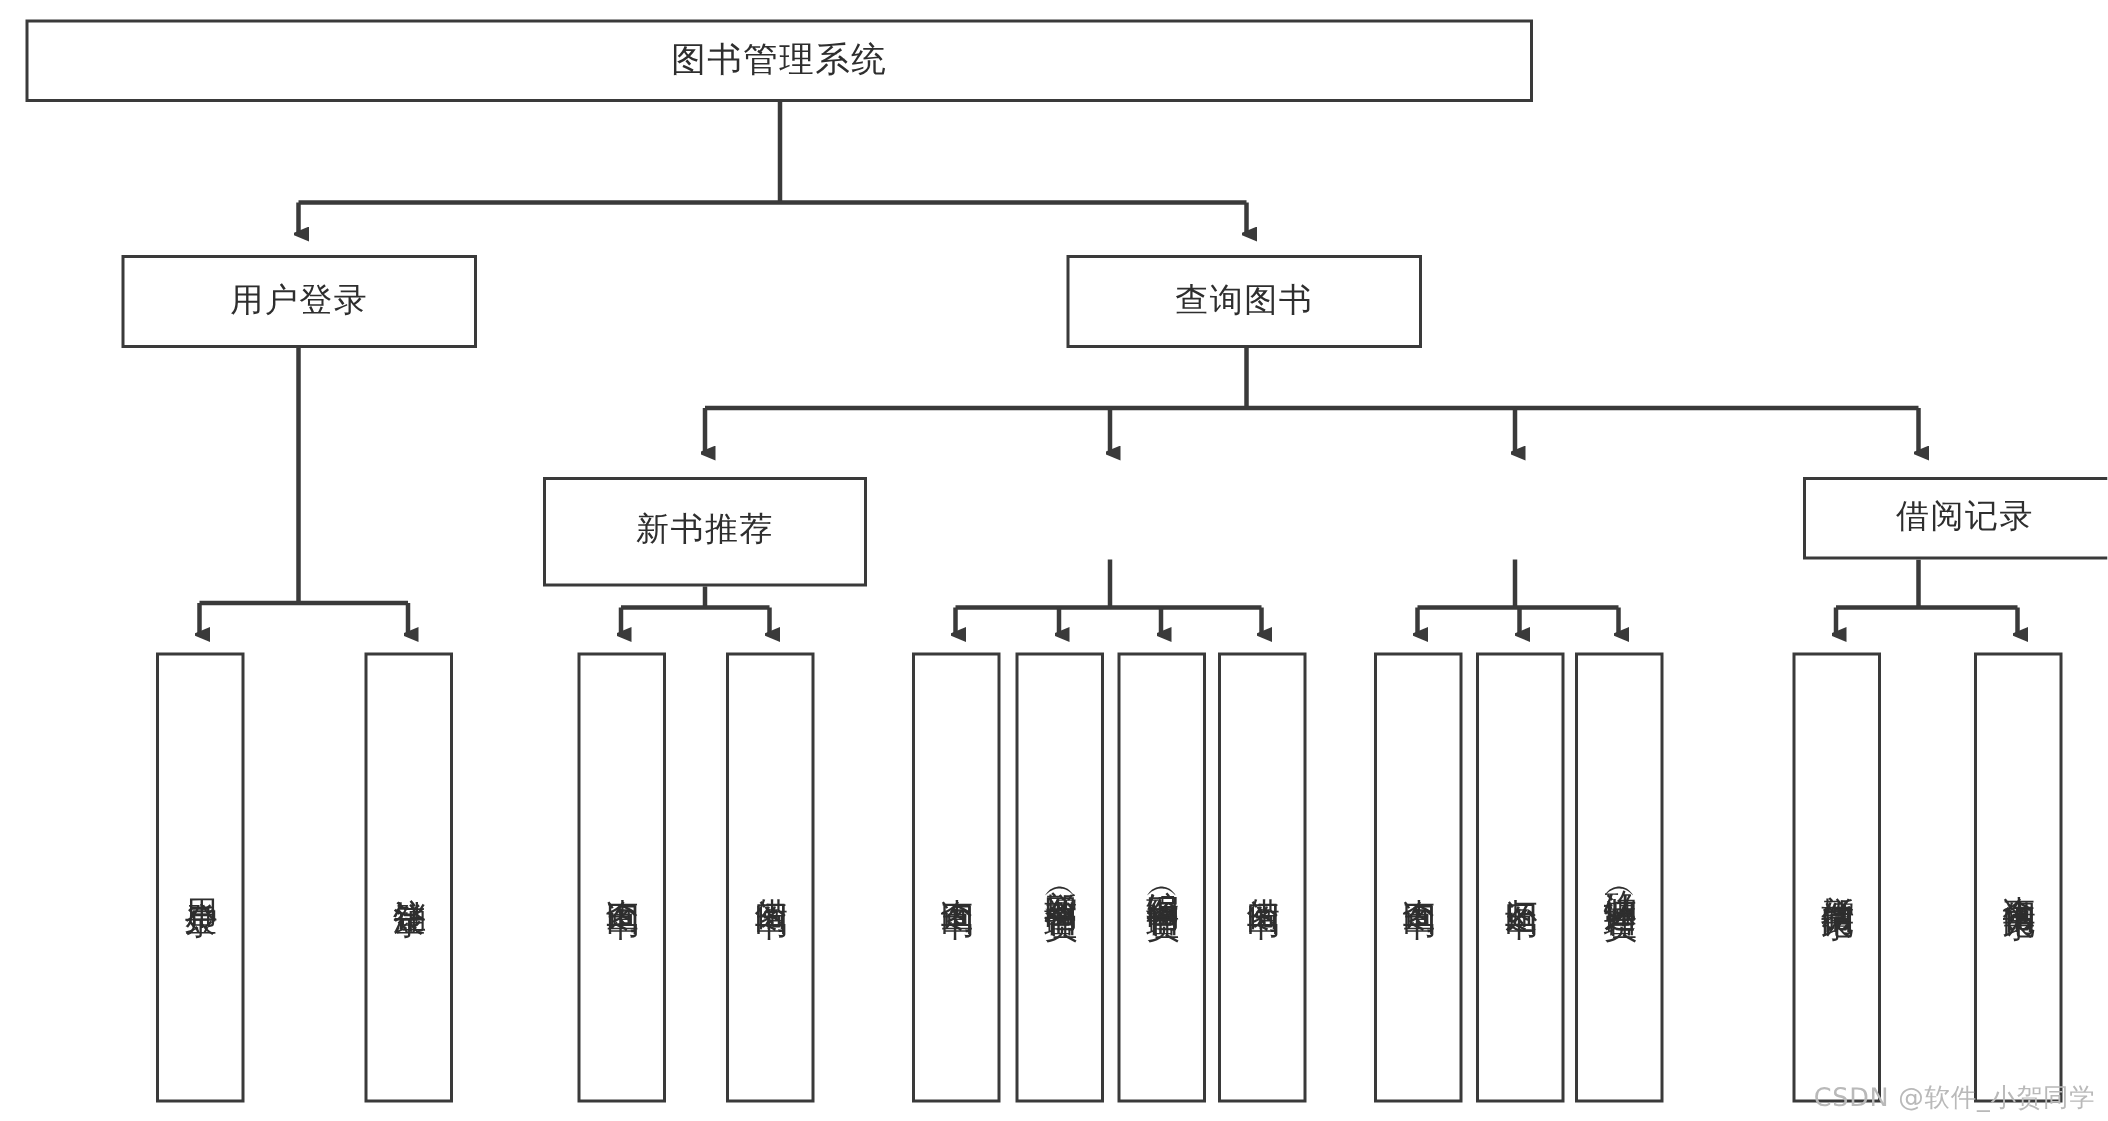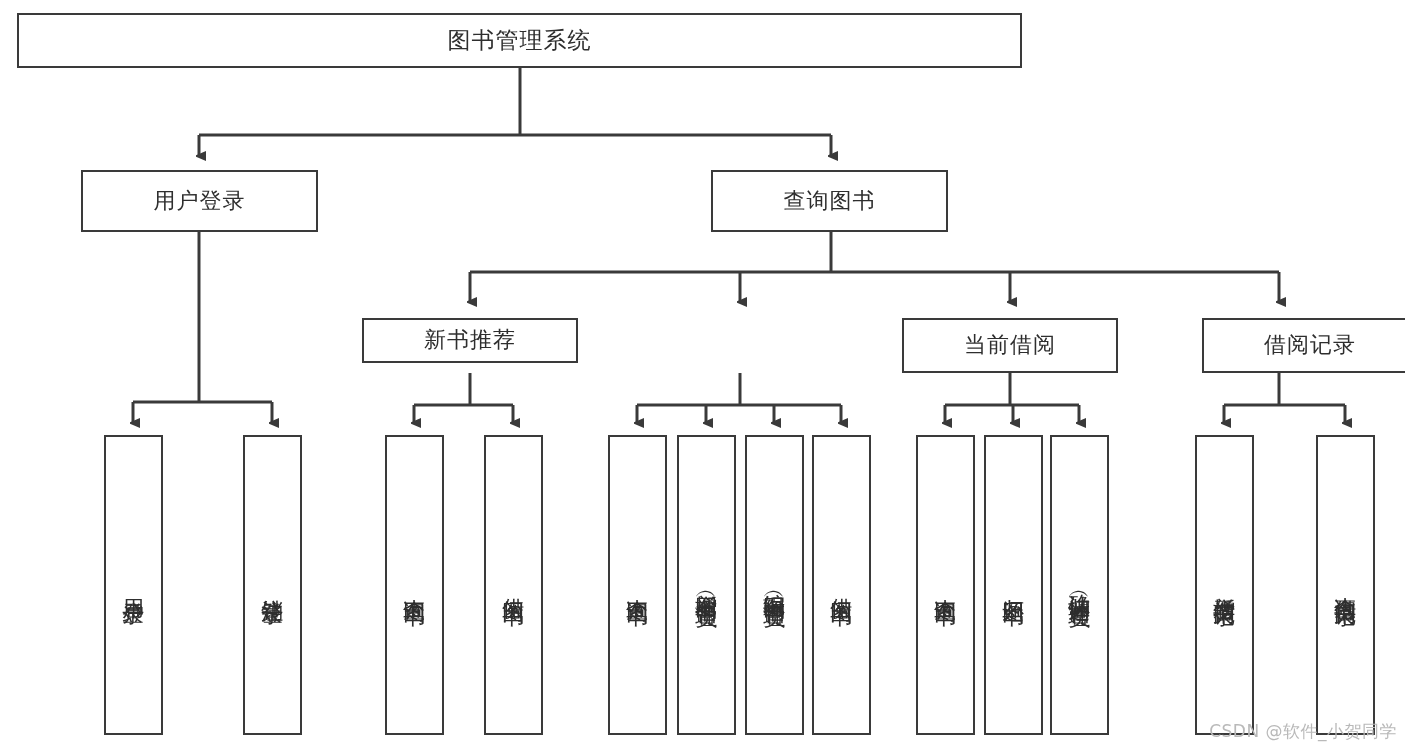--- a/index.html
+++ b/index.html
@@ -134,25 +134,22 @@
     <span class="label">图书管理系统</span>
   </div>
 
   <div class="node horizontal" style="left:81px; top:170px; width:237px; height:62px;">
     <span class="label">用户登录</span>
   </div>
   <div class="node horizontal" style="left:711px; top:170px; width:237px; height:62px;">
     <span class="label">查询图书</span>
   </div>
 
-  <div class="node horizontal" style="left:362px; top:318px; width:216px; height:45px;text-align:right;">
+  <div class="node horizontal" style="left:362px; top:318px; width:216px; height:73px;text-align:right;">
     <span class="label">新书推荐</span>
-  </div>
-  <div class="node horizontal" style="left:902px; top:318px; width:216px; height:55px;">
-    <span class="label">当前借阅</span>
   </div>
   <div class="node horizontal" style="left:1202px; top:318px; width:216px; height:55px;">
     <span class="label">借阅记录</span>
   </div>
 
   <div class="node vertical" style="left:104px; top:435px; width:59px; height:300px;">
     <span class="label">用户登录</span>
   </div>
   <div class="node vertical" style="left:243px; top:435px; width:59px; height:300px;">
     <span class="label">注销登录</span>

